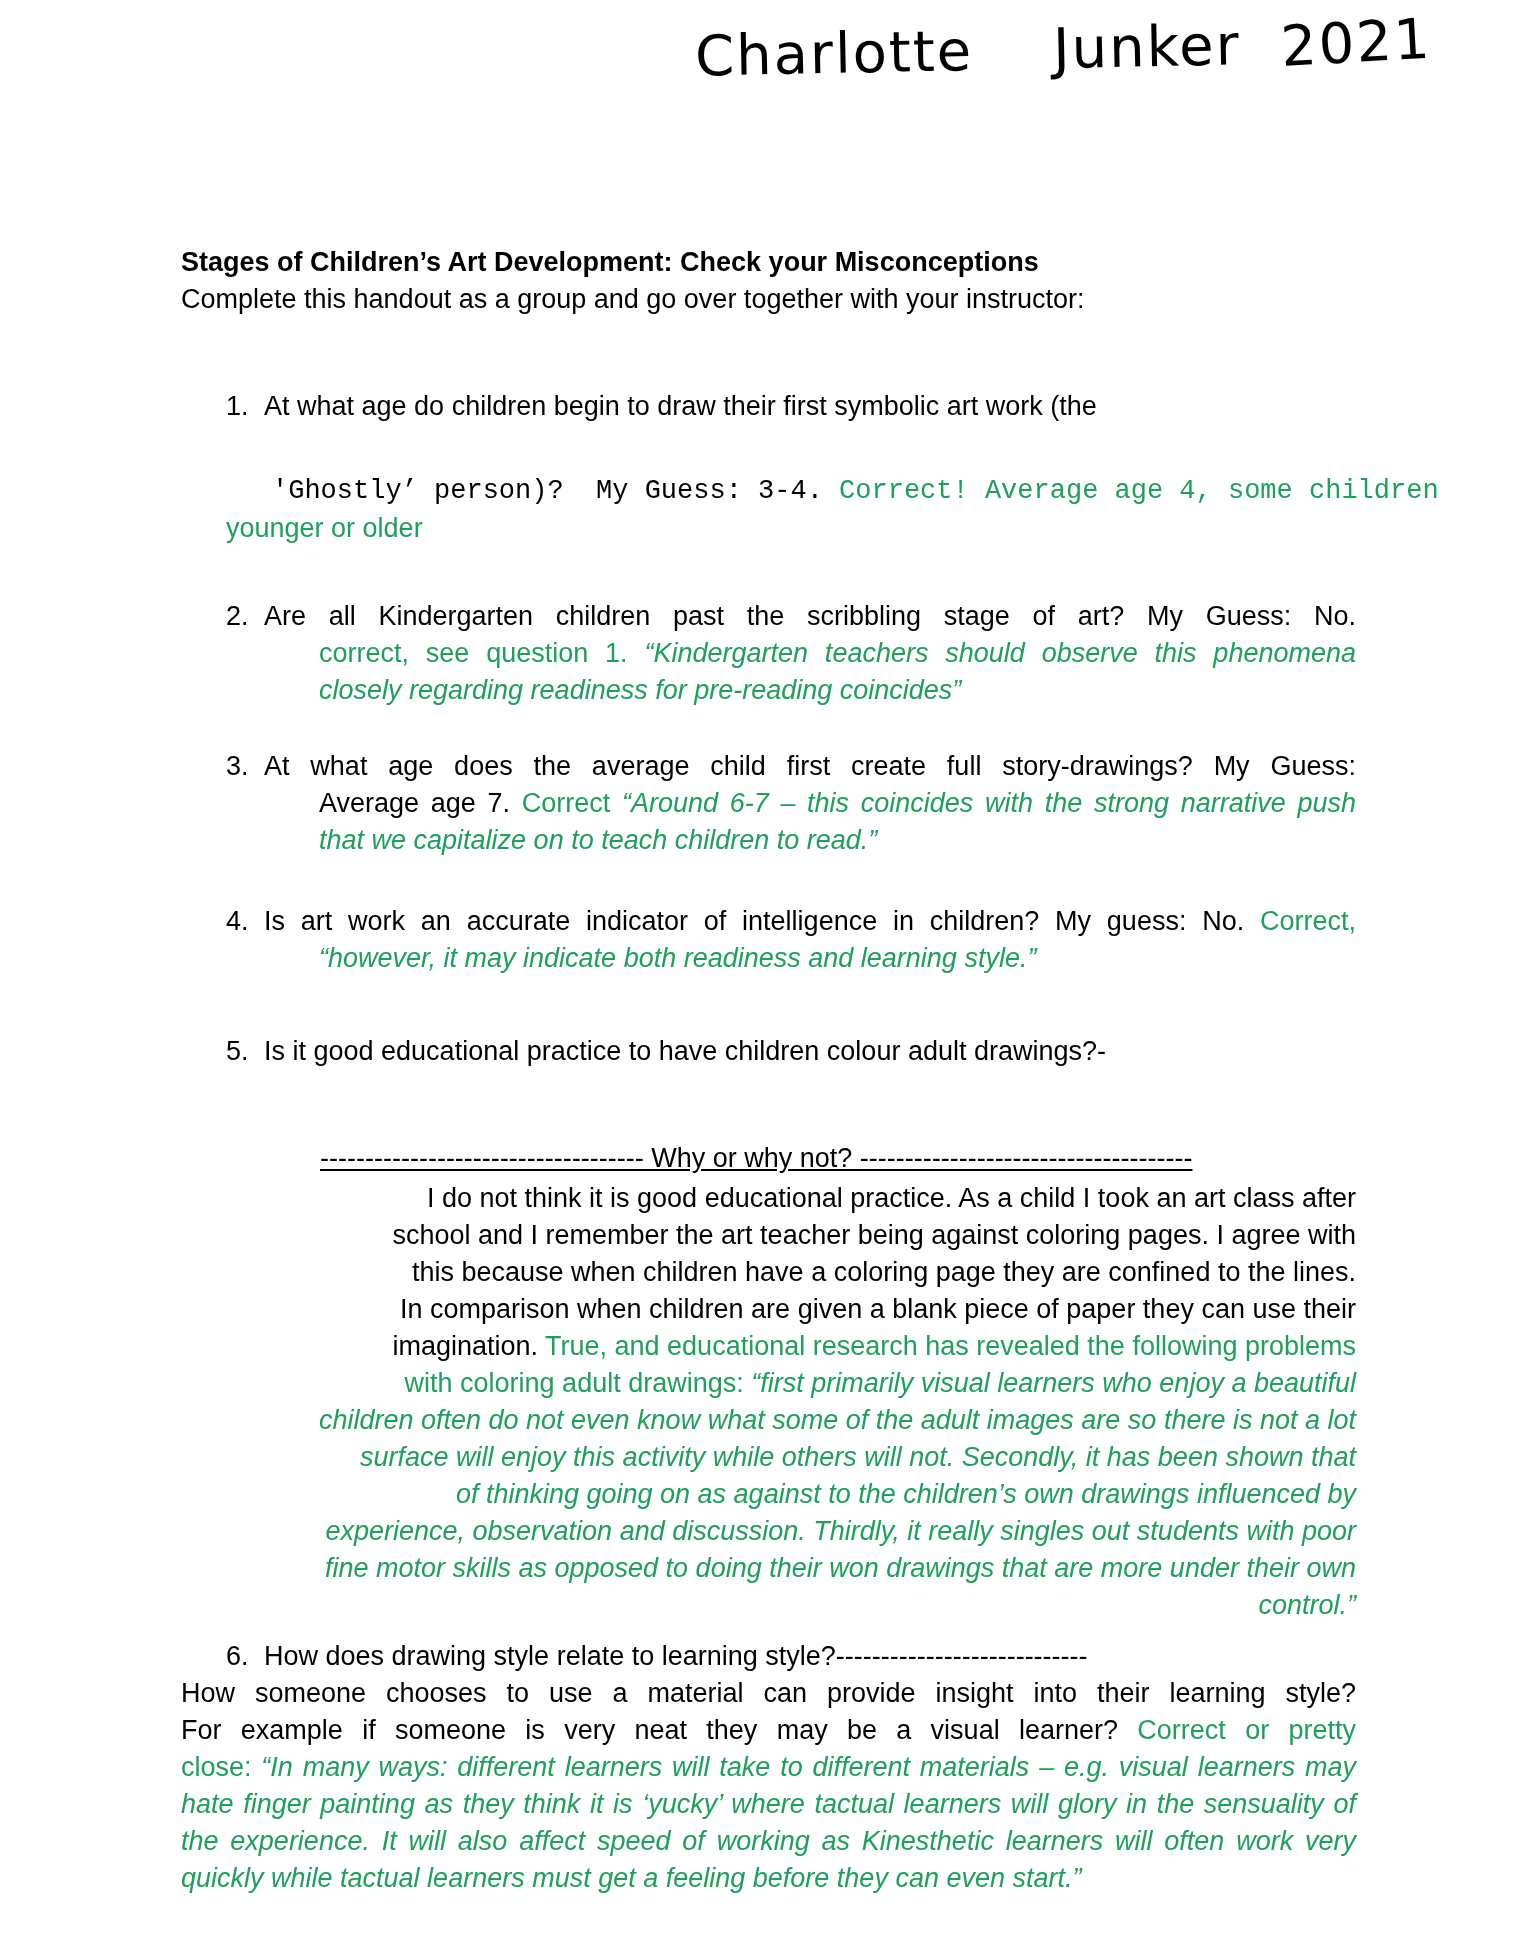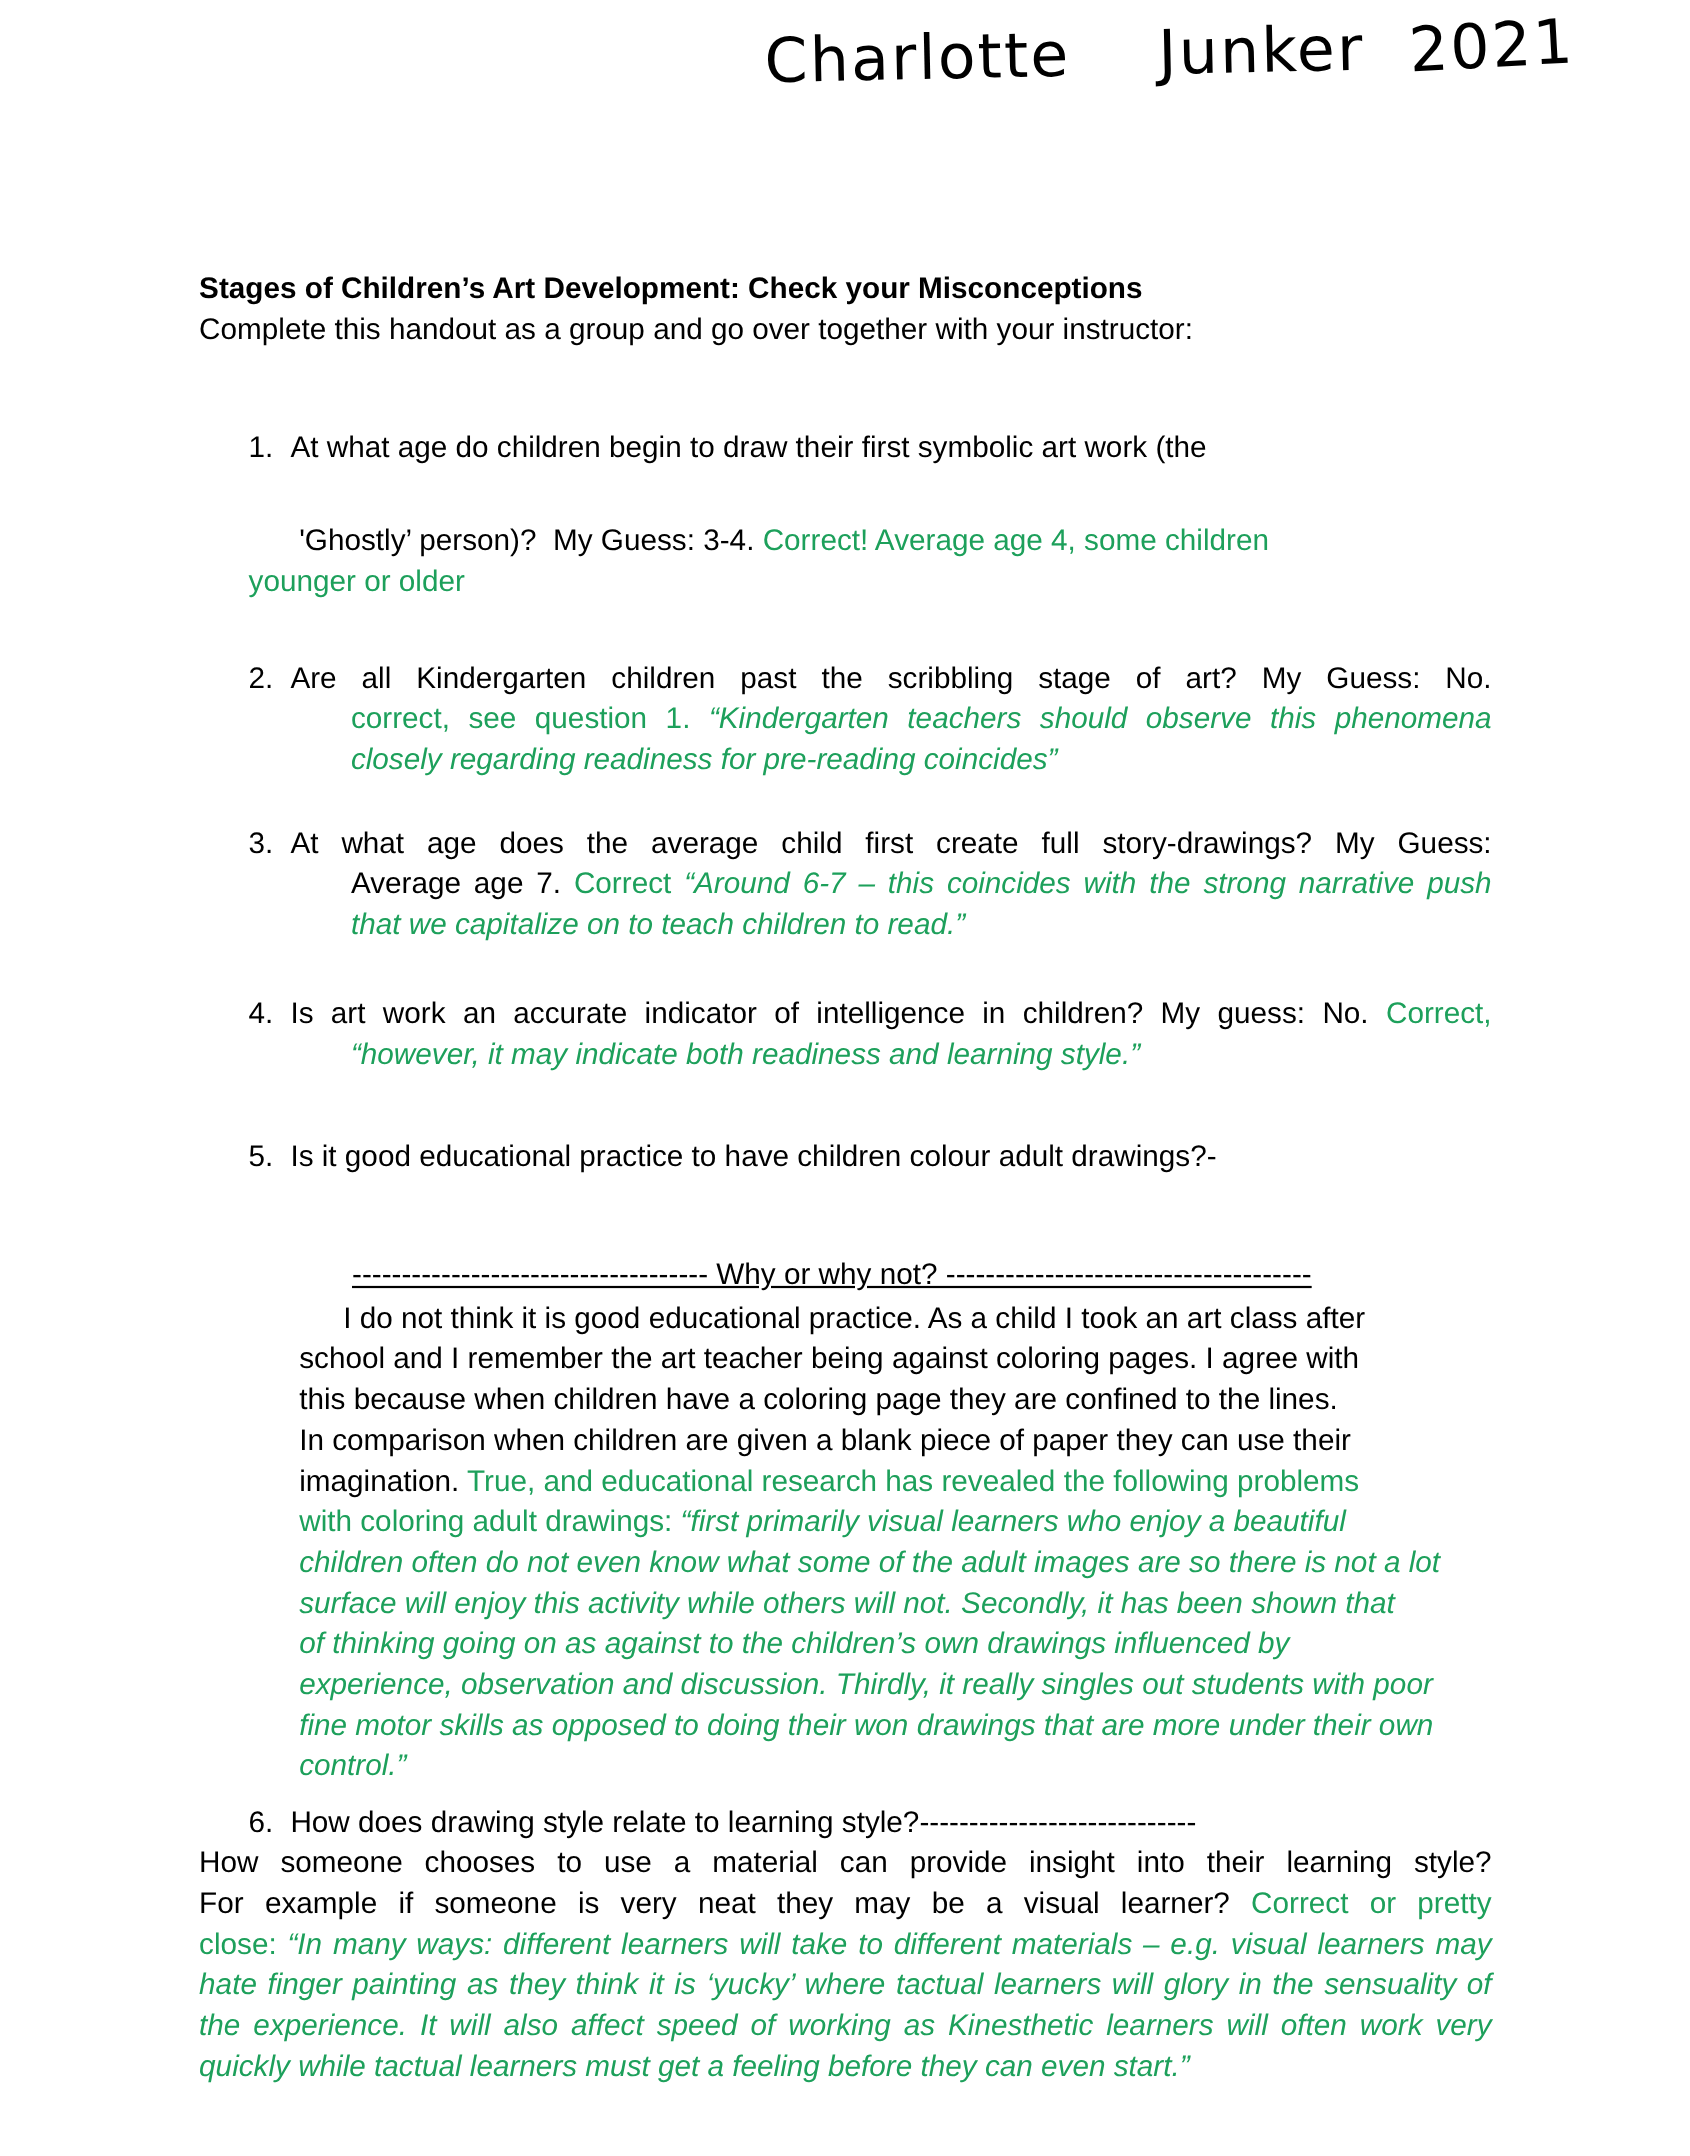--- a/index.html
+++ b/index.html
@@ -31,24 +31,24 @@
   .content { padding: 244px 180px 0 181px; }
   .bold { font-weight: bold; }
   .green { color: var(--green); }
   .it { font-style: italic; }
   .line { white-space: nowrap; }
   .jline { text-align: justify; text-align-last: justify; white-space: normal; }
   .row { display: flex; margin-left: 45px; }
   .num { width: 38px; flex: none; }
   .flex1 { flex: 1; min-width: 0; }
   .ind-answer { margin-left: 138px; }
-  .ind-cont { margin-left: 91px; }
+  .ind-cont { margin-left: 91px; font-family: Liberation Mono, monospace; }
   .ind-small { margin-left: 45px; }
   .divider { margin-left: 139px; }
-  .para5 { margin-left: 91px; }
+  .para5 { margin-left: 72px; text-align: right; }
   .para5 .first { text-indent: 40px; }
 </style>
 </head>
 <body style="background: rgb(255, 255, 255); color: rgb(0, 0, 0);">
 
 <div class="handwriting">
   <span>Charlotte</span>
   <span>Junker</span>
   <span class="hw-year">2021</span>
 </div>

